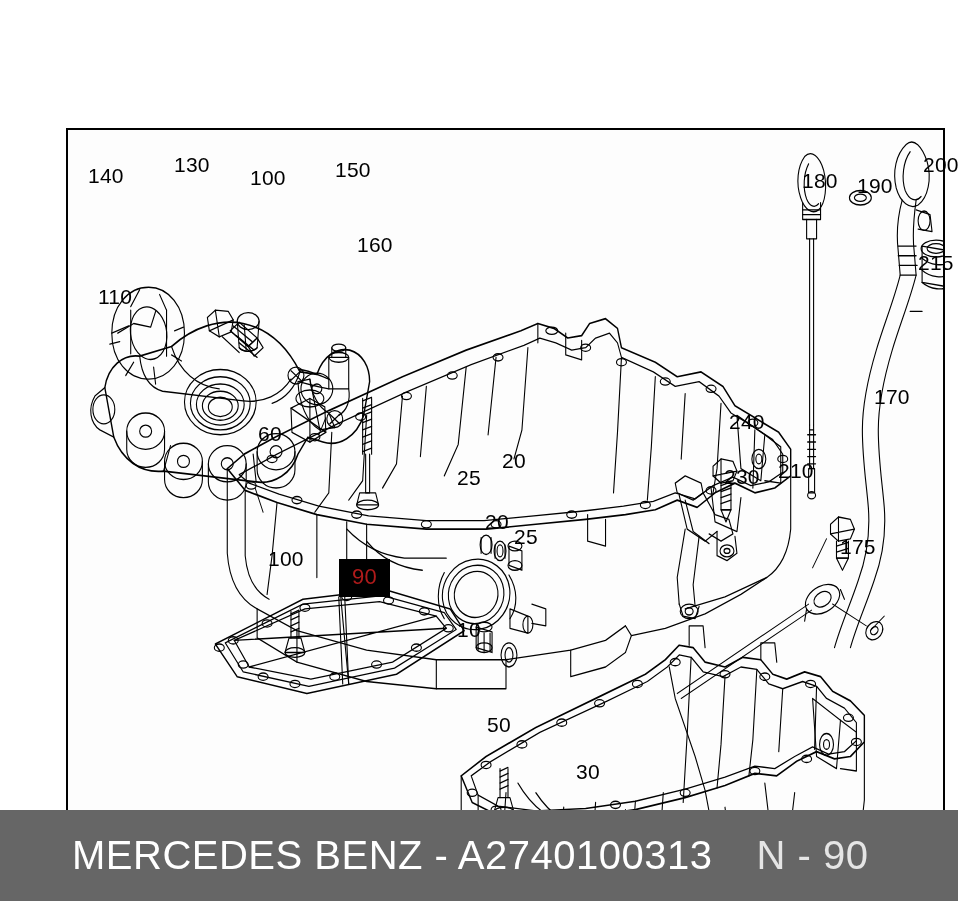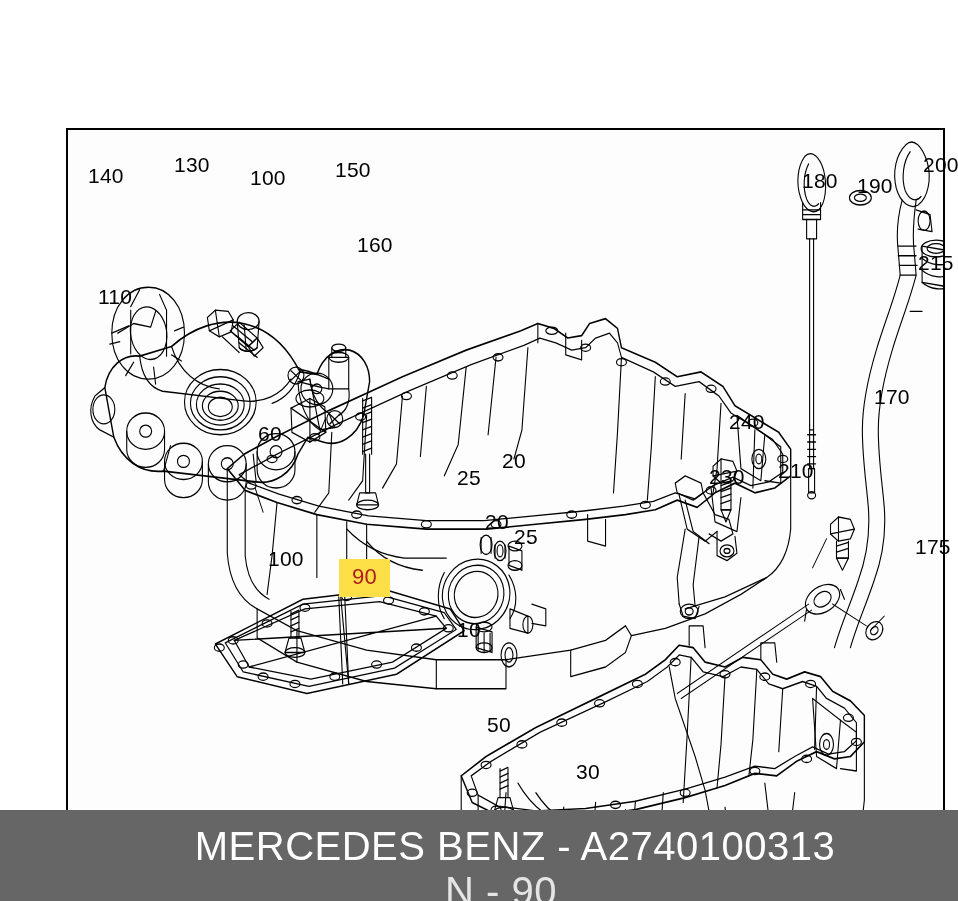--- a/index.html
+++ b/index.html
@@ -13,32 +13,32 @@
   }
   #svg-stage{position:absolute;left:0;top:0;width:100%;height:100%;}
 
   
   .callout{
     position:absolute;font-family:"Liberation Sans",sans-serif;
     font-size:21px;color:#000;line-height:1;white-space:nowrap;
     letter-spacing:.2px;
   }
   .callout.hl{
-    color:#b01b1b;background:#fde047;
+    color:#b01b1b;background:#000000;
     padding:7px 13px 9px 13px;font-size:22px;
   }
 
   
   #footer-bar{
     position:absolute;left:0;top:810px;width:958px;height:91px;
     background:#666666;
   }
   #footer-inner{
     position:absolute;left:0;top:14px;width:958px;height:62px;
-    display:flex;align-items:center;flex-direction:column;
+    display:flex;align-items:center;
   }
   #footer-text{
     color:#ffffff;font-family:"Liberation Sans",sans-serif;
     font-size:40px;letter-spacing:.5px;white-space:pre;
     margin-left:72px;font-weight:400;
   }
   #footer-code{
     color:#e5e5e5;font-family:"Liberation Sans",sans-serif;
     font-size:40px;letter-spacing:.5px;white-space:pre;
     margin-left:44px;font-weight:400;
@@ -535,28 +535,28 @@
     <div class="callout" style="left:267px;top:29px;">150</div>
     <div class="callout" style="left:289px;top:104px;">160</div>
     <div class="callout" style="left:190px;top:293px;">60</div>
     <div class="callout" style="left:389px;top:337px;">25</div>
     <div class="callout" style="left:434px;top:320px;">20</div>
     <div class="callout" style="left:200px;top:418px;">100</div>
     <div class="callout hl" style="left:271px;top:429px;">90</div>
     <div class="callout" style="left:417px;top:381px;">20</div>
     <div class="callout" style="left:446px;top:396px;">25</div>
     <div class="callout" style="left:661px;top:281px;">240</div>
-    <div class="callout" style="left:641px;top:336px;text-align:right;">230</div>
+    <div class="callout" style="left:656px;top:336px;text-align:right;">230</div>
     <div class="callout" style="left:734px;top:40px;">180</div>
     <div class="callout" style="left:789px;top:45px;">190</div>
     <div class="callout" style="left:855px;top:24px;">200</div>
     <div class="callout" style="left:850px;top:122px;">215</div>
     <div class="callout" style="left:806px;top:256px;">170</div>
     <div class="callout" style="left:710px;top:330px;">210</div>
-    <div class="callout" style="left:847px;top:406px;text-align:right;">175</div>
+    <div class="callout" style="left:772px;top:406px;text-align:right;">175</div>
     <div class="callout" style="left:389px;top:489px;">10</div>
     <div class="callout" style="left:419px;top:564px;margin-top:20px;">50</div>
     <div class="callout" style="left:508px;top:631px;">30</div>
 
   </div>
 
   <div id="footer-bar">
     <div id="footer-inner">
       <span id="footer-text">MERCEDES BENZ - A2740100313</span>
       <span id="footer-code">N - 90</span>

